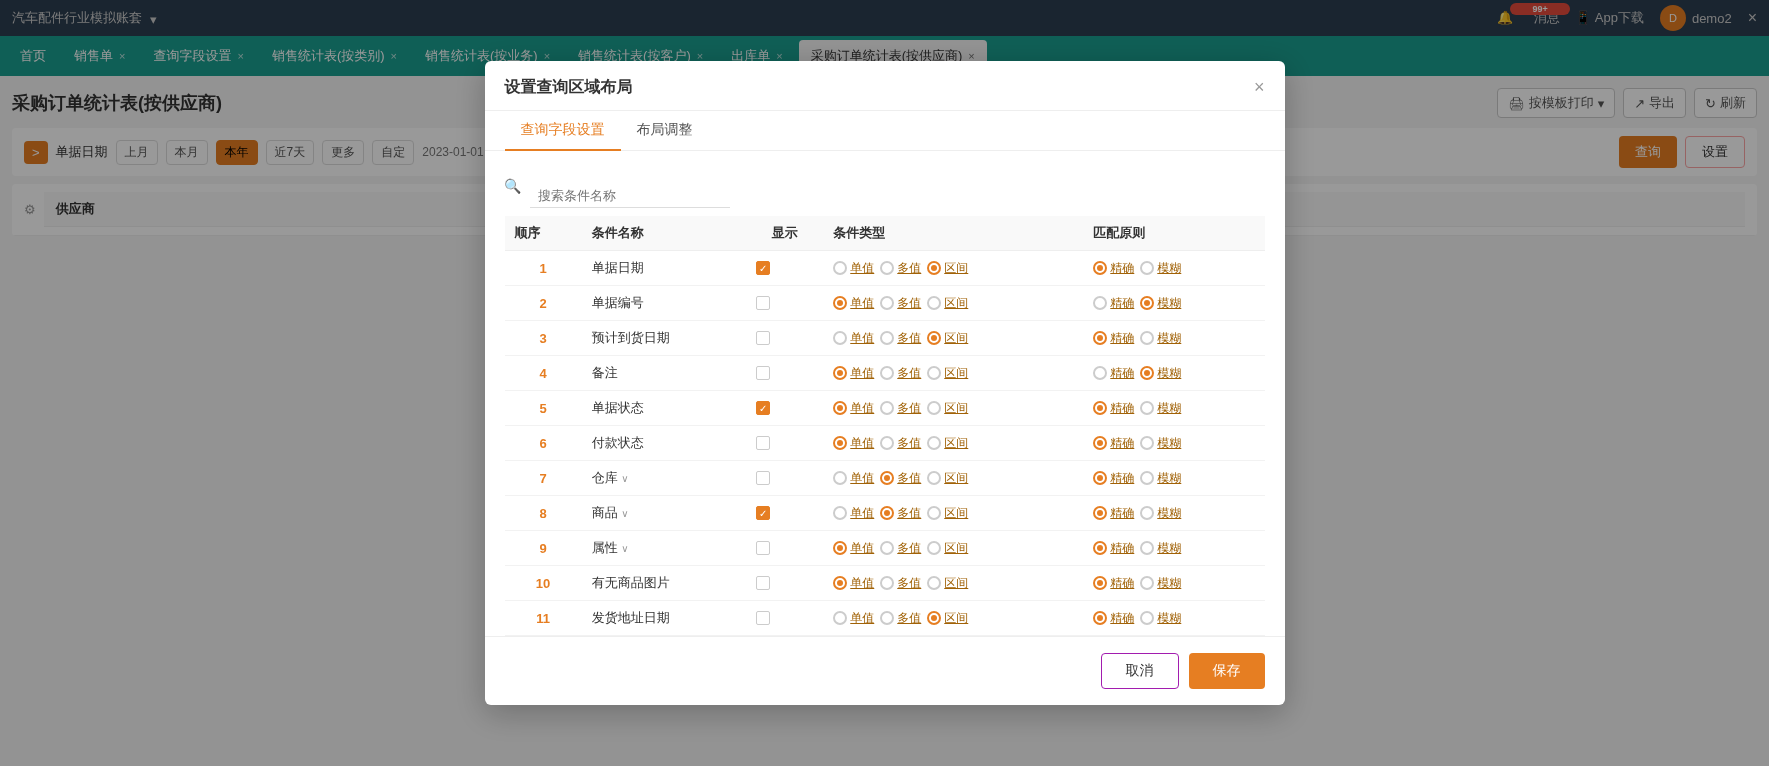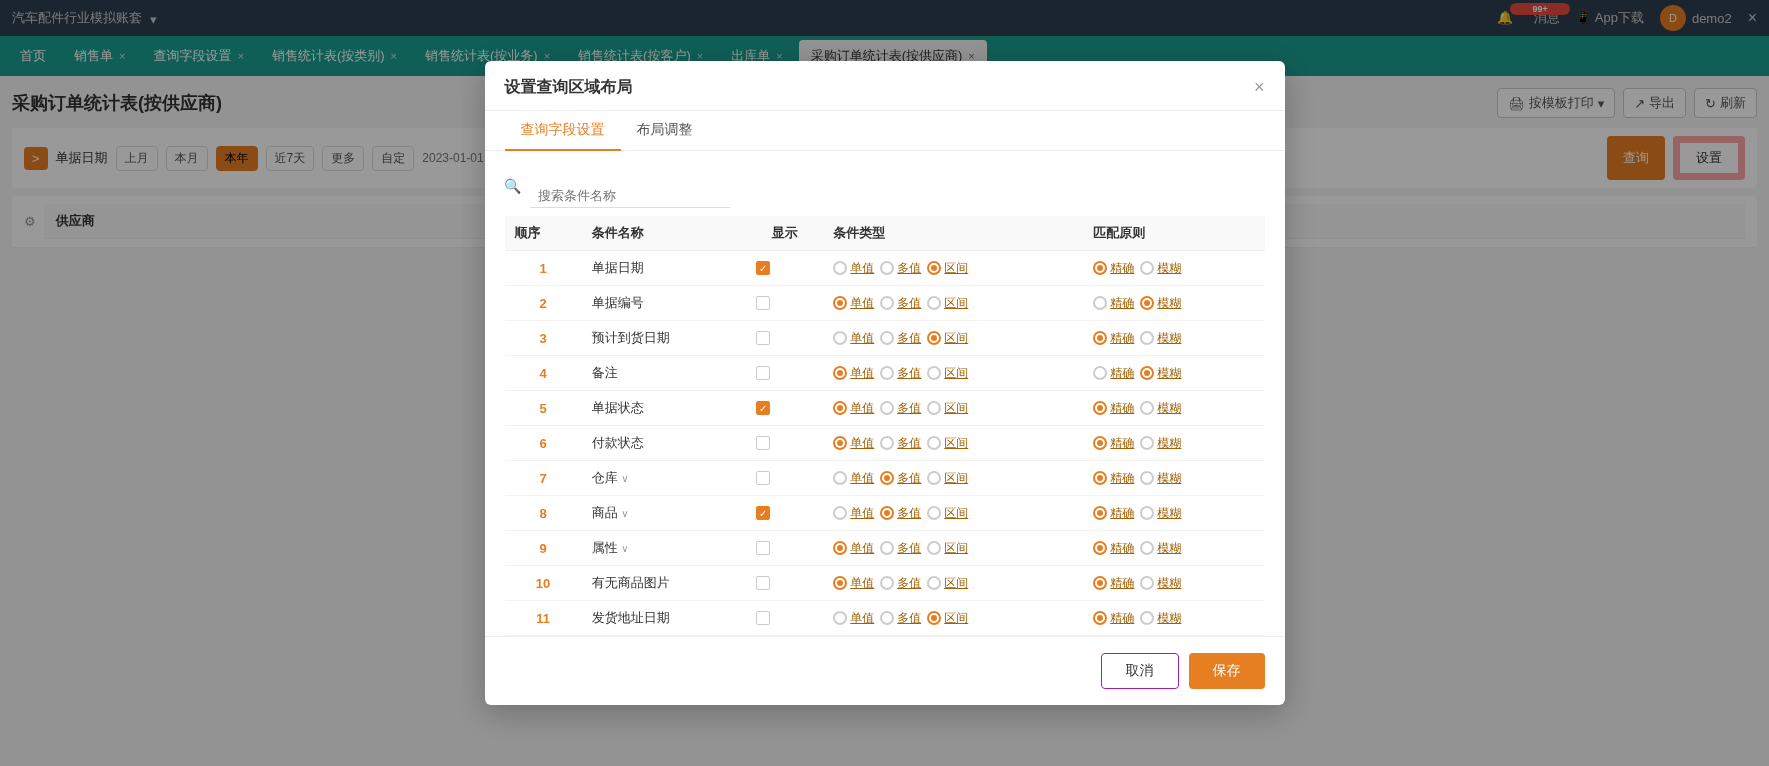--- a/index.html
+++ b/index.html
@@ -114,21 +114,21 @@
       color: white;
       border: none;
       border-radius: 4px;
       padding: 6px 16px;
       cursor: pointer;
       font-size: 13px;
     }
     .action-btn-white {
       background: white;
       color: #333;
-      border: 7px solid #fca5a5;
+      border: 1px solid #fca5a5;
       border-radius: 4px;
       padding: 6px 16px;
       cursor: pointer;
       font-size: 13px;
     }
     .right-btns { margin-left: auto; display: flex; gap: 8px; }
 
     
     .table-area {
       background: white;

